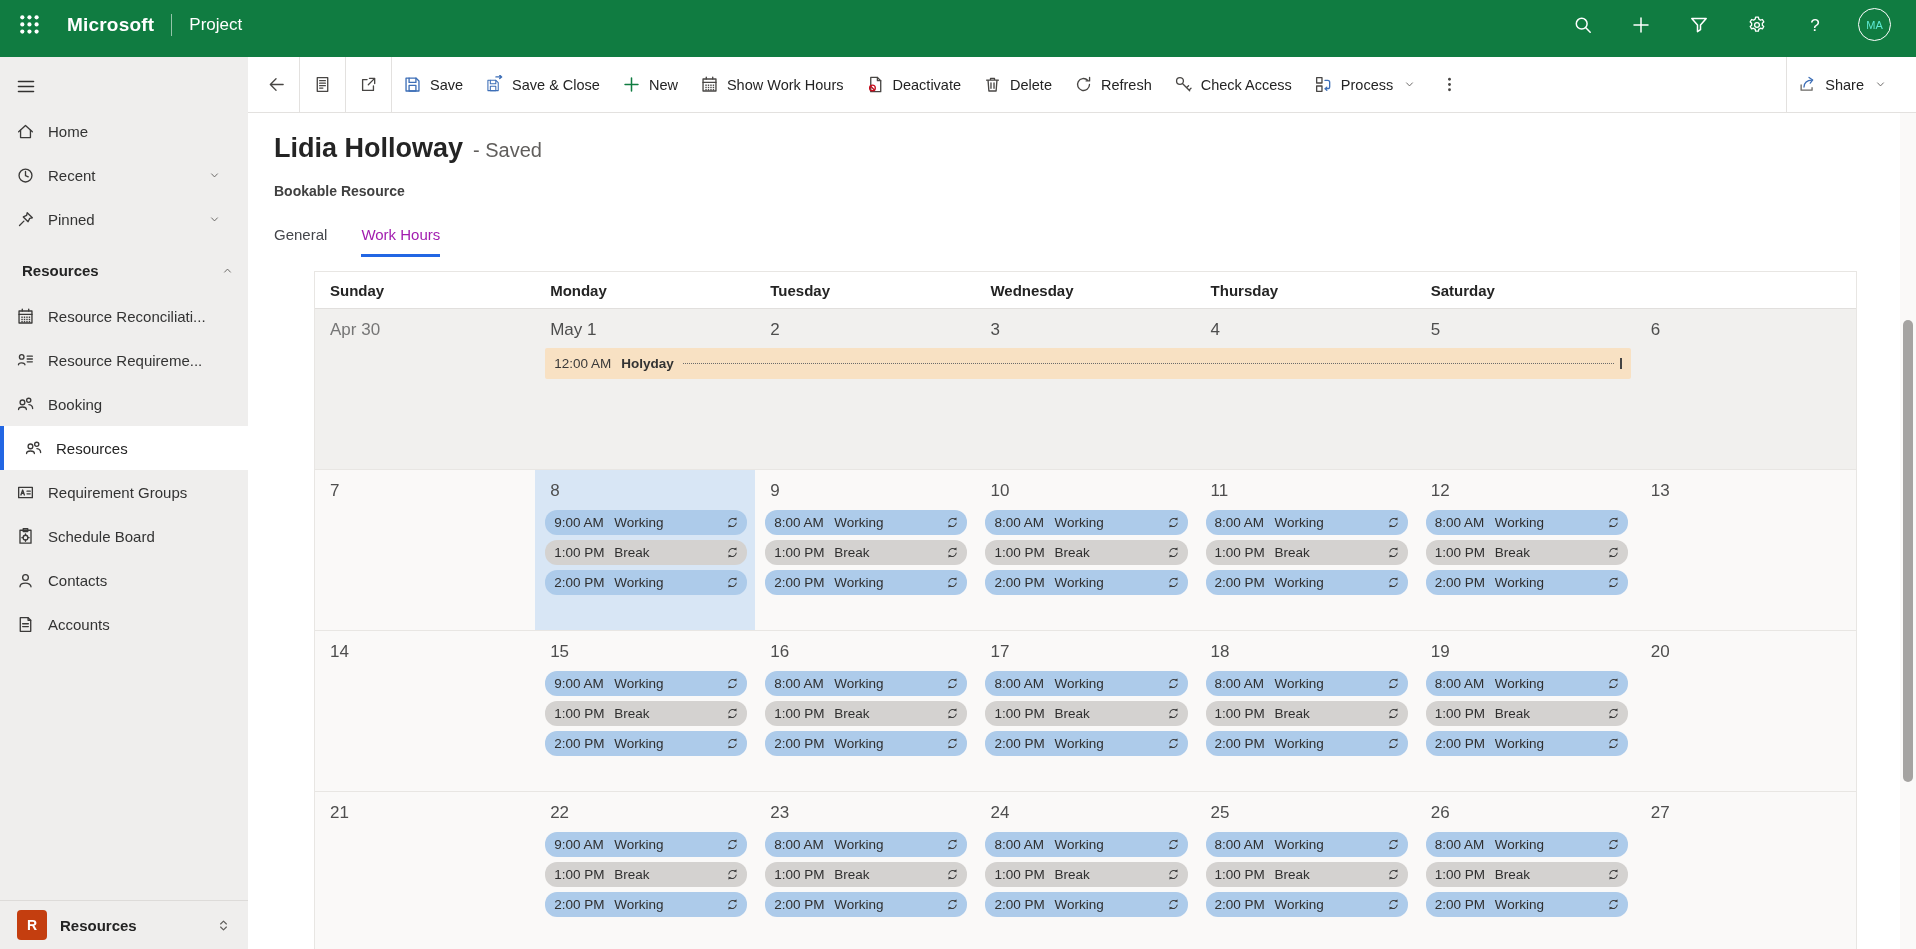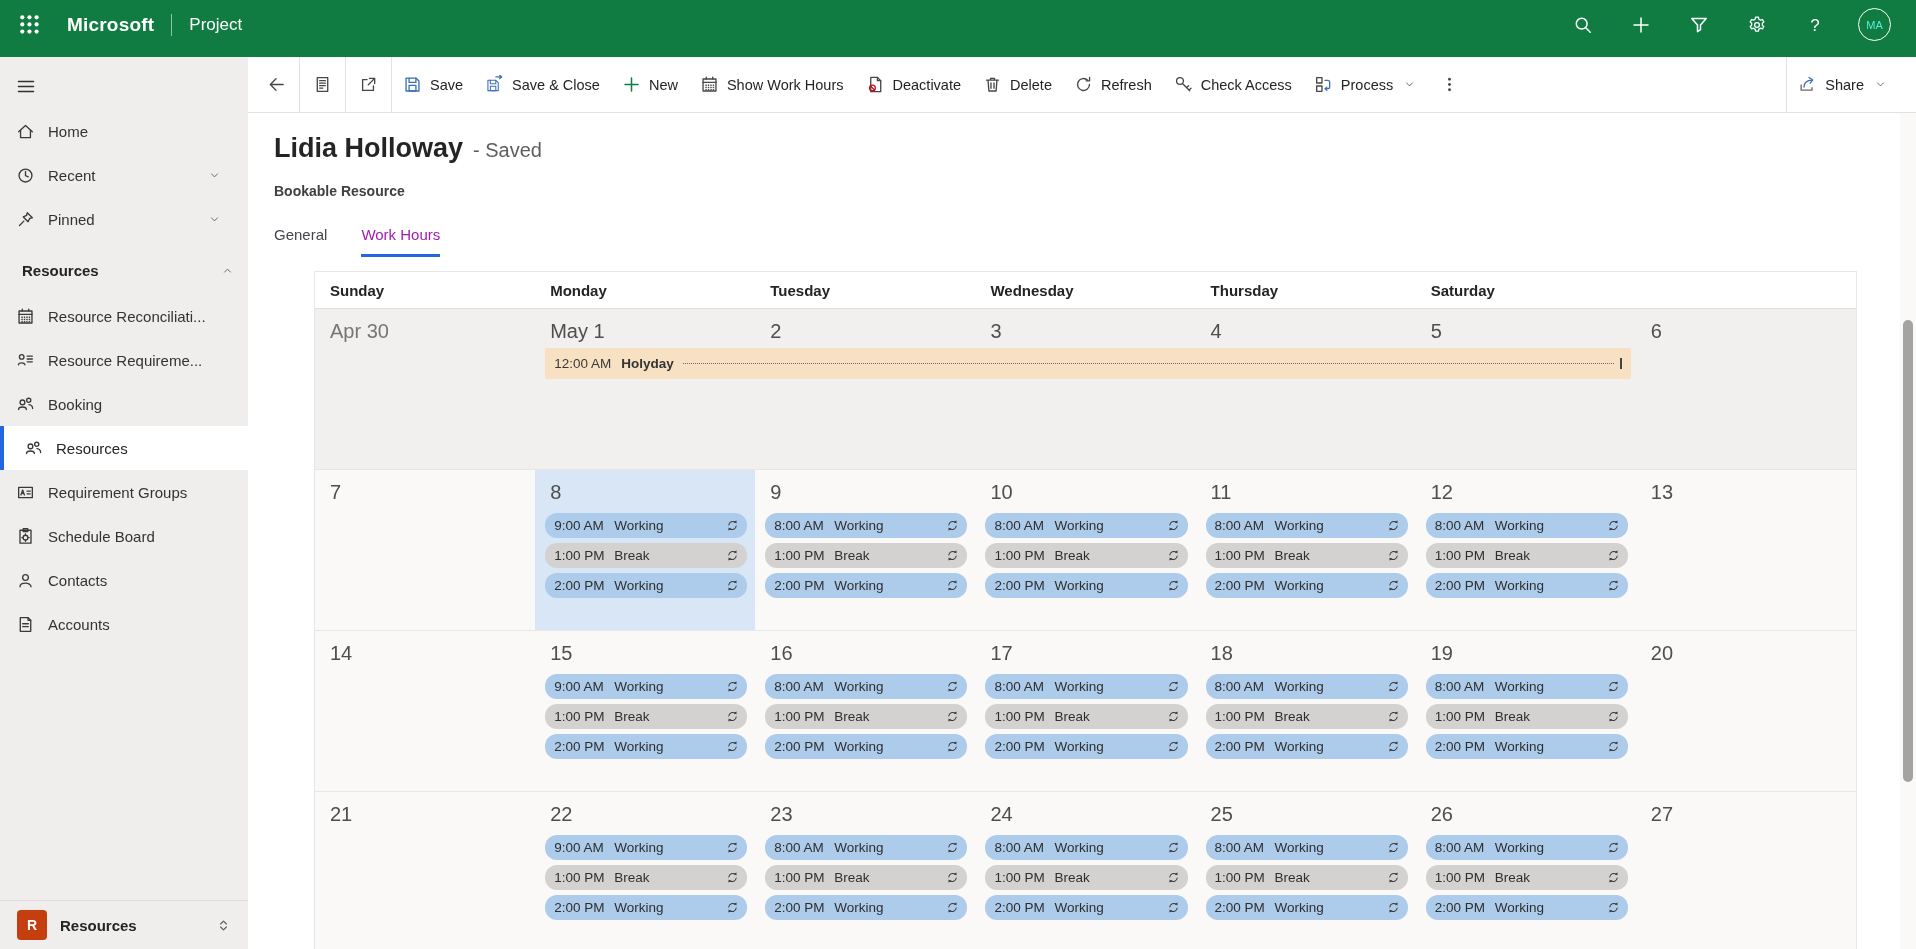--- a/index.html
+++ b/index.html
@@ -63,21 +63,21 @@
   .tab.active{font-weight:400;color:#a21caf;border-bottom-color:var(--accent);}
 
   
   .calendar{position:absolute;left:66px;top:158px;width:1543px;height:679px;border:1px solid #E8E6E3;border-bottom:none;display:flex;flex-direction:column;overflow:hidden;background:#fff;}
   .cal-header{height:37px;display:grid;grid-template-columns:repeat(7,1fr);border-bottom:1px solid #E1DFDD;background:#fff;flex-shrink:0;}
   .cal-head-cell{font-size:15px;font-weight:600;color:#242424;display:flex;align-items:center;padding-left:15px;}
   .cal-week{position:relative;height:161px;display:grid;grid-template-columns:repeat(7,1fr);border-bottom:1px solid #E8E6E3;background:#FAF9F8;flex-shrink:0;}
   .cal-week.shaded{background:#F1F0EE;}
   .cal-day{position:relative;padding:11px 18px 0 15px;cursor:pointer;}
   .cal-day.selected{background:var(--selday);}
-  .day-num{font-size:20px;color:#4E4E4E;display:block;margin-bottom:9px;}
+  .day-num{font-size:17px;color:#4E4E4E;display:block;margin-bottom:9px;}
   .day-num.muted{color:#767676;}
   .events{margin-left:-5px;margin-right:-10px;}
   .cal-event{height:25px;margin-bottom:5px;border-radius:12px;display:flex;align-items:center;padding:0 7px 0 9px;font-size:13.5px;color:#2f2f2f;cursor:pointer;}
   .cal-event.working{background:var(--working);}
   .cal-event.break{background:var(--break);}
   .cal-event .ev-time{width:60px;}
   .cal-event .ev-label{flex:1;}
   .cal-event .icon{color:#3c3c3c;}
   .span-event{position:absolute;top:39px;left:calc(100%/7 + 10px);width:calc(5*100%/7 - 15px);height:31px;background:var(--holiday);border-radius:2px;display:flex;align-items:center;padding:0 9px;font-size:13.5px;color:#3a3a3a;cursor:pointer;}
   .span-event .ev-title{font-weight:600;margin-left:10px;color:#333;}

